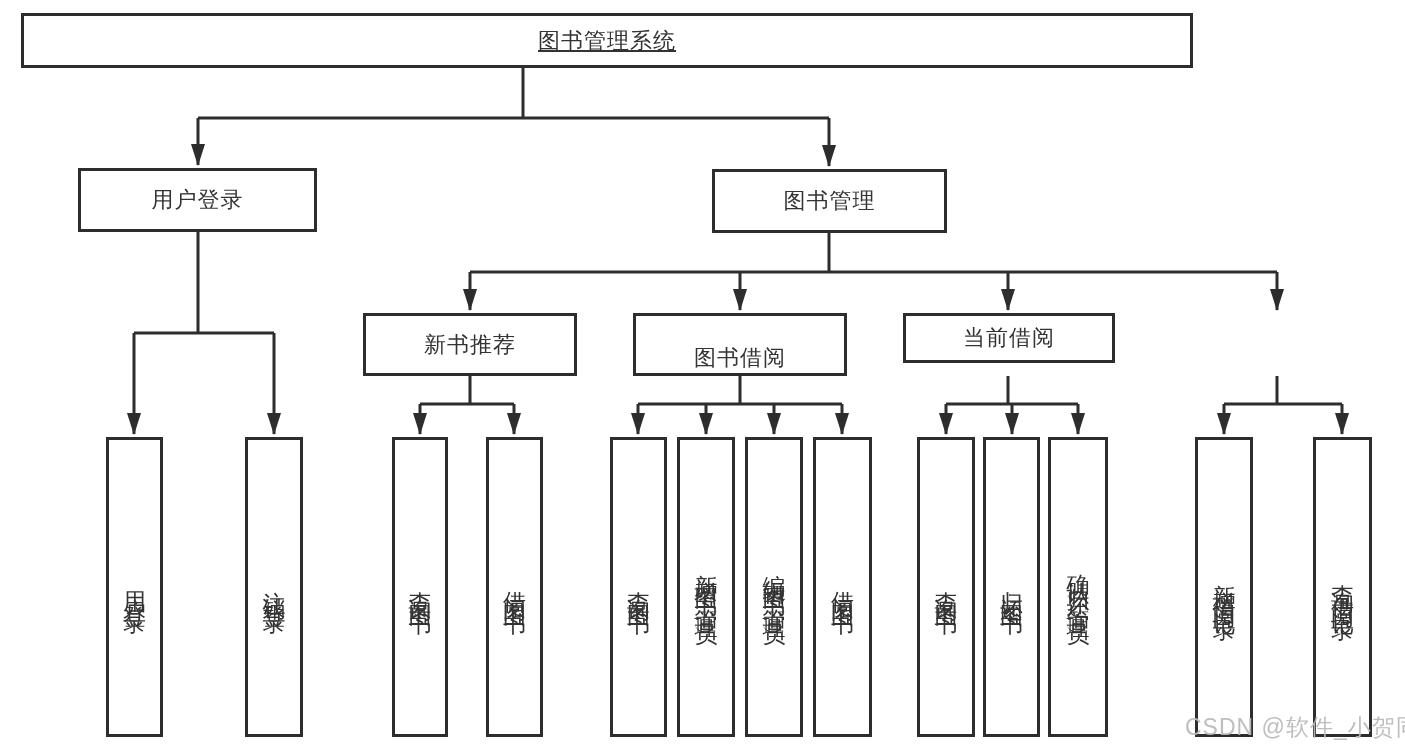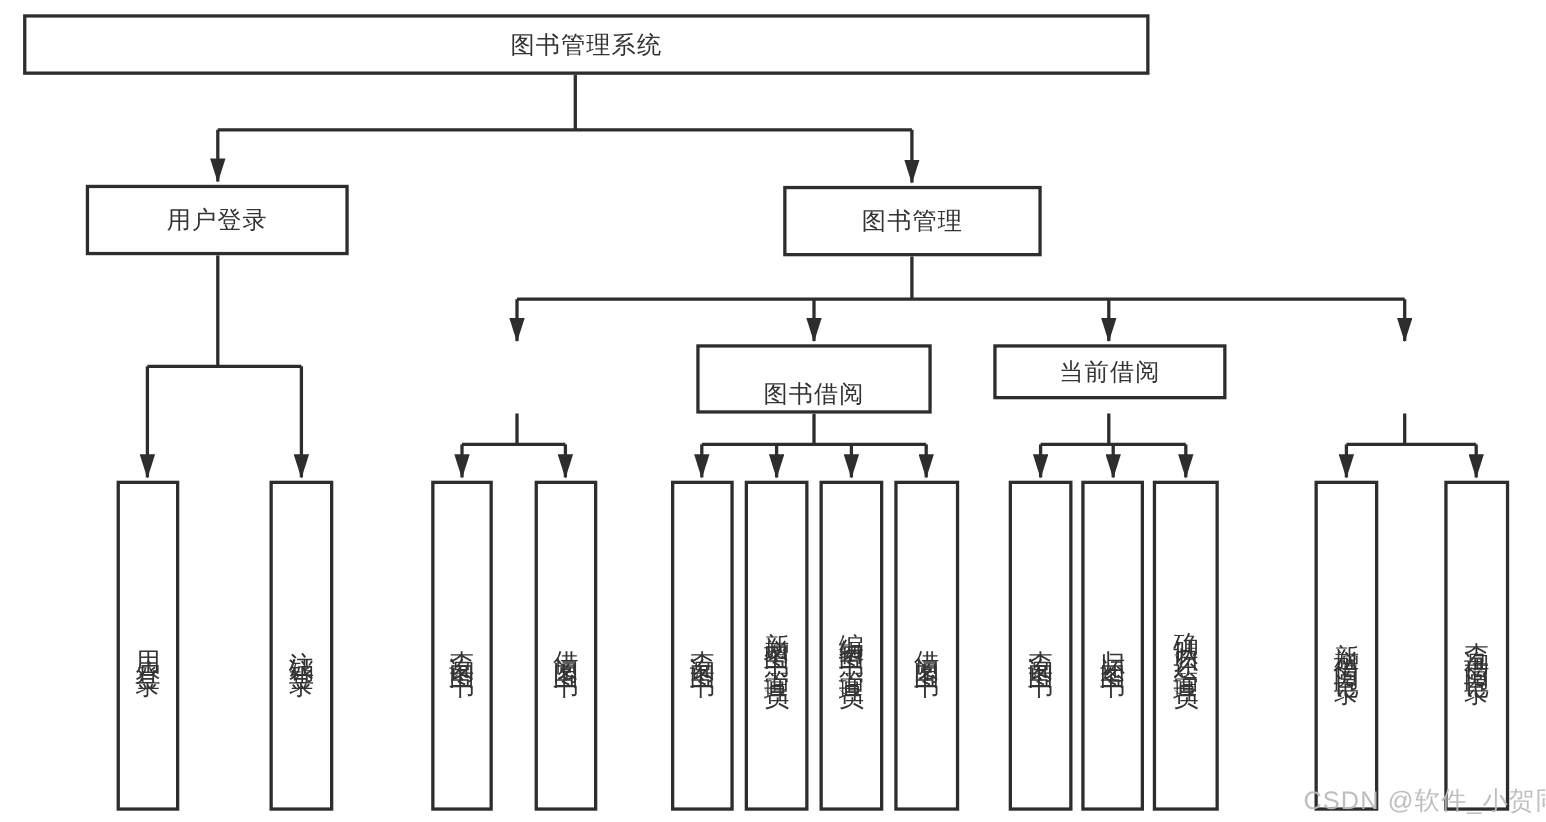--- a/index.html
+++ b/index.html
@@ -40,21 +40,21 @@
     font-size: 23px;
   }
   .leaf .vtext {
     writing-mode: vertical-rl;
     text-orientation: mixed;
     letter-spacing: 7px;
     line-height: 1;
     white-space: nowrap;
   }
   
-  #n-root   { left: 21px;  top: 13px;  width: 1024px; height: 55px; }
+  #n-root   { left: 21px;  top: 13px;  width: 1172px; height: 55px; text-decoration: underline; }
   
   #n-login  { left: 78px;  top: 168px; width: 239px;  height: 64px; }
   #n-mgmt   { left: 712px; top: 169px; width: 235px;  height: 64px; }
   
   #n-newbook { left: 363px;  top: 313px; width: 214px; height: 63px; }
   #n-borrow  { left: 633px;  top: 313px; width: 214px; height: 63px; align-items: flex-end; }
   #n-current { left: 903px;  top: 313px; width: 212px; height: 50px; }
   #n-record  { left: 1172px; top: 313px; width: 211px; height: 63px; }
   
   .leaf { top: 437px; height: 300px; }
@@ -134,20 +134,23 @@
     <span>图书管理系统</span>
   </div>
 
   <div class="node" id="n-login">
     <span>用户登录</span>
   </div>
   <div class="node" id="n-mgmt">
     <span>图书管理</span>
   </div>
 
+  <div class="node" id="n-newbook">
+    <span>新书推荐</span>
+  </div>
   <div class="node" id="n-borrow">
     <span>图书借阅</span>
   </div>
   <div class="node" id="n-current">
     <span>当前借阅</span>
   </div>
 
   <div class="leaf" id="l-ul-login">
     <span class="vtext">用户登录</span>
   </div>

